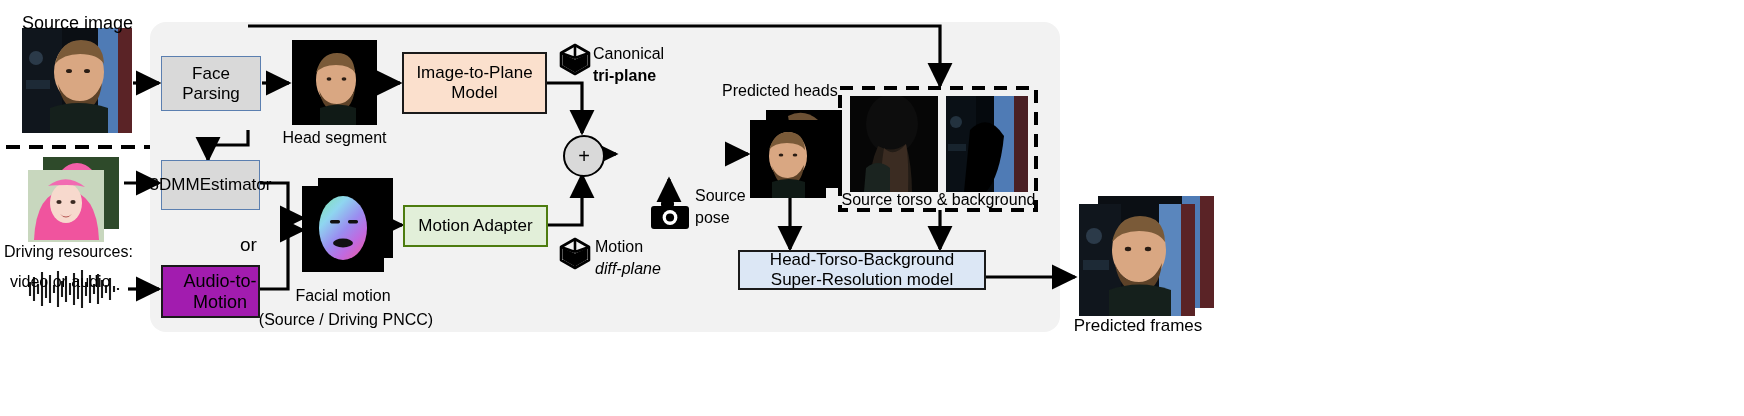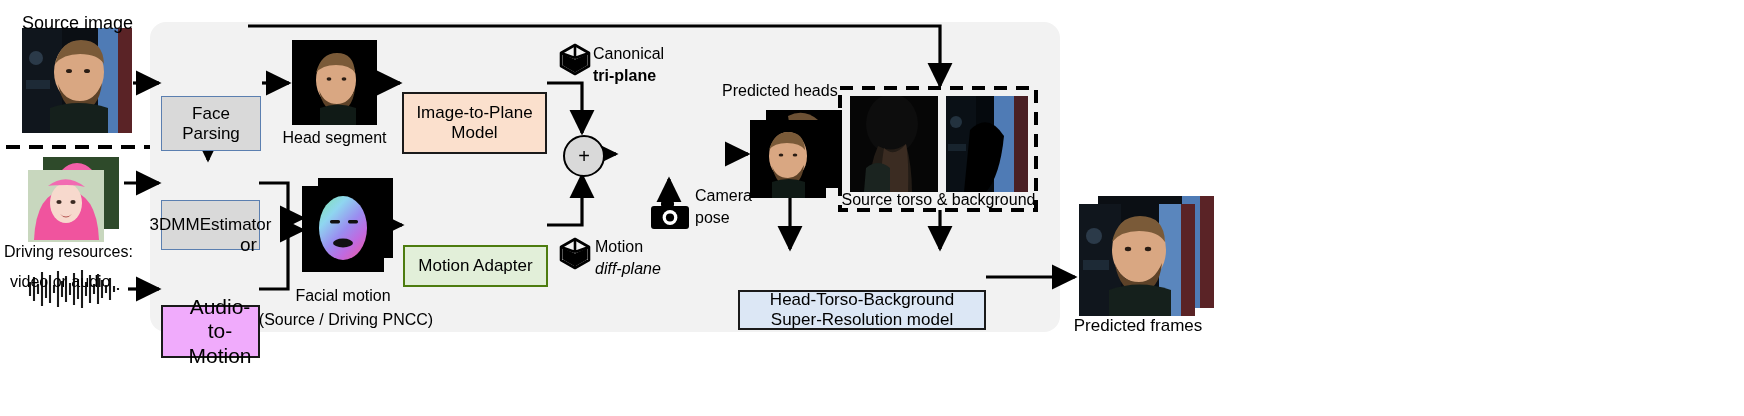--- a/index.html
+++ b/index.html
@@ -6,26 +6,26 @@
   body{width:1744px;height:416px;position:relative;overflow:hidden;
        font-family:"Liberation Sans","DejaVu Sans",sans-serif;color:#000;}
   #stage{position:absolute;left:0;top:0;width:1744px;height:416px;}
   
   #pipeline-panel{
     position:absolute;left:150px;top:22px;width:910px;height:310px;
     background:#f2f2f2;border-radius:16px;
   }
   
   .box{position:absolute;display:flex;align-items:center;justify-content:center;
-       text-align:center;box-sizing:border-box;line-height:1.15;margin-top:40px;}
+       text-align:center;box-sizing:border-box;line-height:1.15;}
   .box span{display:block;}
   .box-gray{background:#d9d9d9;border:1.5px solid #5b7fb0;font-size:17px;}
   .box-peach{background:#fbe0cd;border:2px solid #1a1a1a;font-size:17px;}
   .box-green{background:#e2efd9;border:2px solid #4d7c0f;font-size:17px;}
-  .box-pink{background:#f0abfc;border:2px solid #1a1a1a;font-size:21px;padding-left:19px;}
+  .box-pink{background:#a21caf;border:2px solid #1a1a1a;font-size:18px;padding-left:19px;}
   .box-blue{background:#dce7f5;border:2px solid #1a1a1a;font-size:17px;}
   
   .lbl{position:absolute;font-size:16px;line-height:1.2;white-space:nowrap;}
   .lbl-c{text-align:center;}
   
   .thumb{position:absolute;overflow:hidden;background:#000;}
   
   #sum-node{position:absolute;width:38px;height:38px;border-radius:50%;
     background:#d9d9d9;border:2.5px solid #000;display:flex;align-items:center;
     justify-content:center;font-size:20px;font-weight:400;}
@@ -342,21 +342,21 @@
 
   <div class="lbl lbl-c" style="left:278px;top:286px;width:130px;">Facial motion</div>
   <div class="lbl lbl-c" style="left:253px;top:310px;width:186px;">(Source / Driving PNCC)</div>
 
   <div class="lbl" style="left:593px;top:44px;">Canonical</div>
   <div class="lbl" style="left:593px;top:66px;font-weight:bold;">tri-plane</div>
 
   <div class="lbl" style="left:595px;top:237px;">Motion</div>
   <div class="lbl" style="left:595px;top:259px;font-style:italic;">diff-plane</div>
 
-  <div class="lbl" style="left:695px;top:186px;">Camera</div>
+  <div class="lbl" style="left:695px;top:186px;">Source</div>
   <div class="lbl" style="left:695px;top:208px;">pose</div>
 
   <div class="lbl" style="left:722px;top:81px;">Predicted heads</div>
 
   <div class="lbl lbl-c" style="left:840px;top:190px;width:197px;">Source torso &amp; background</div>
 
   <div class="lbl lbl-c" style="left:1073px;top:316px;width:130px;font-size:17px;">Predicted frames</div>
 
 </div>
 

